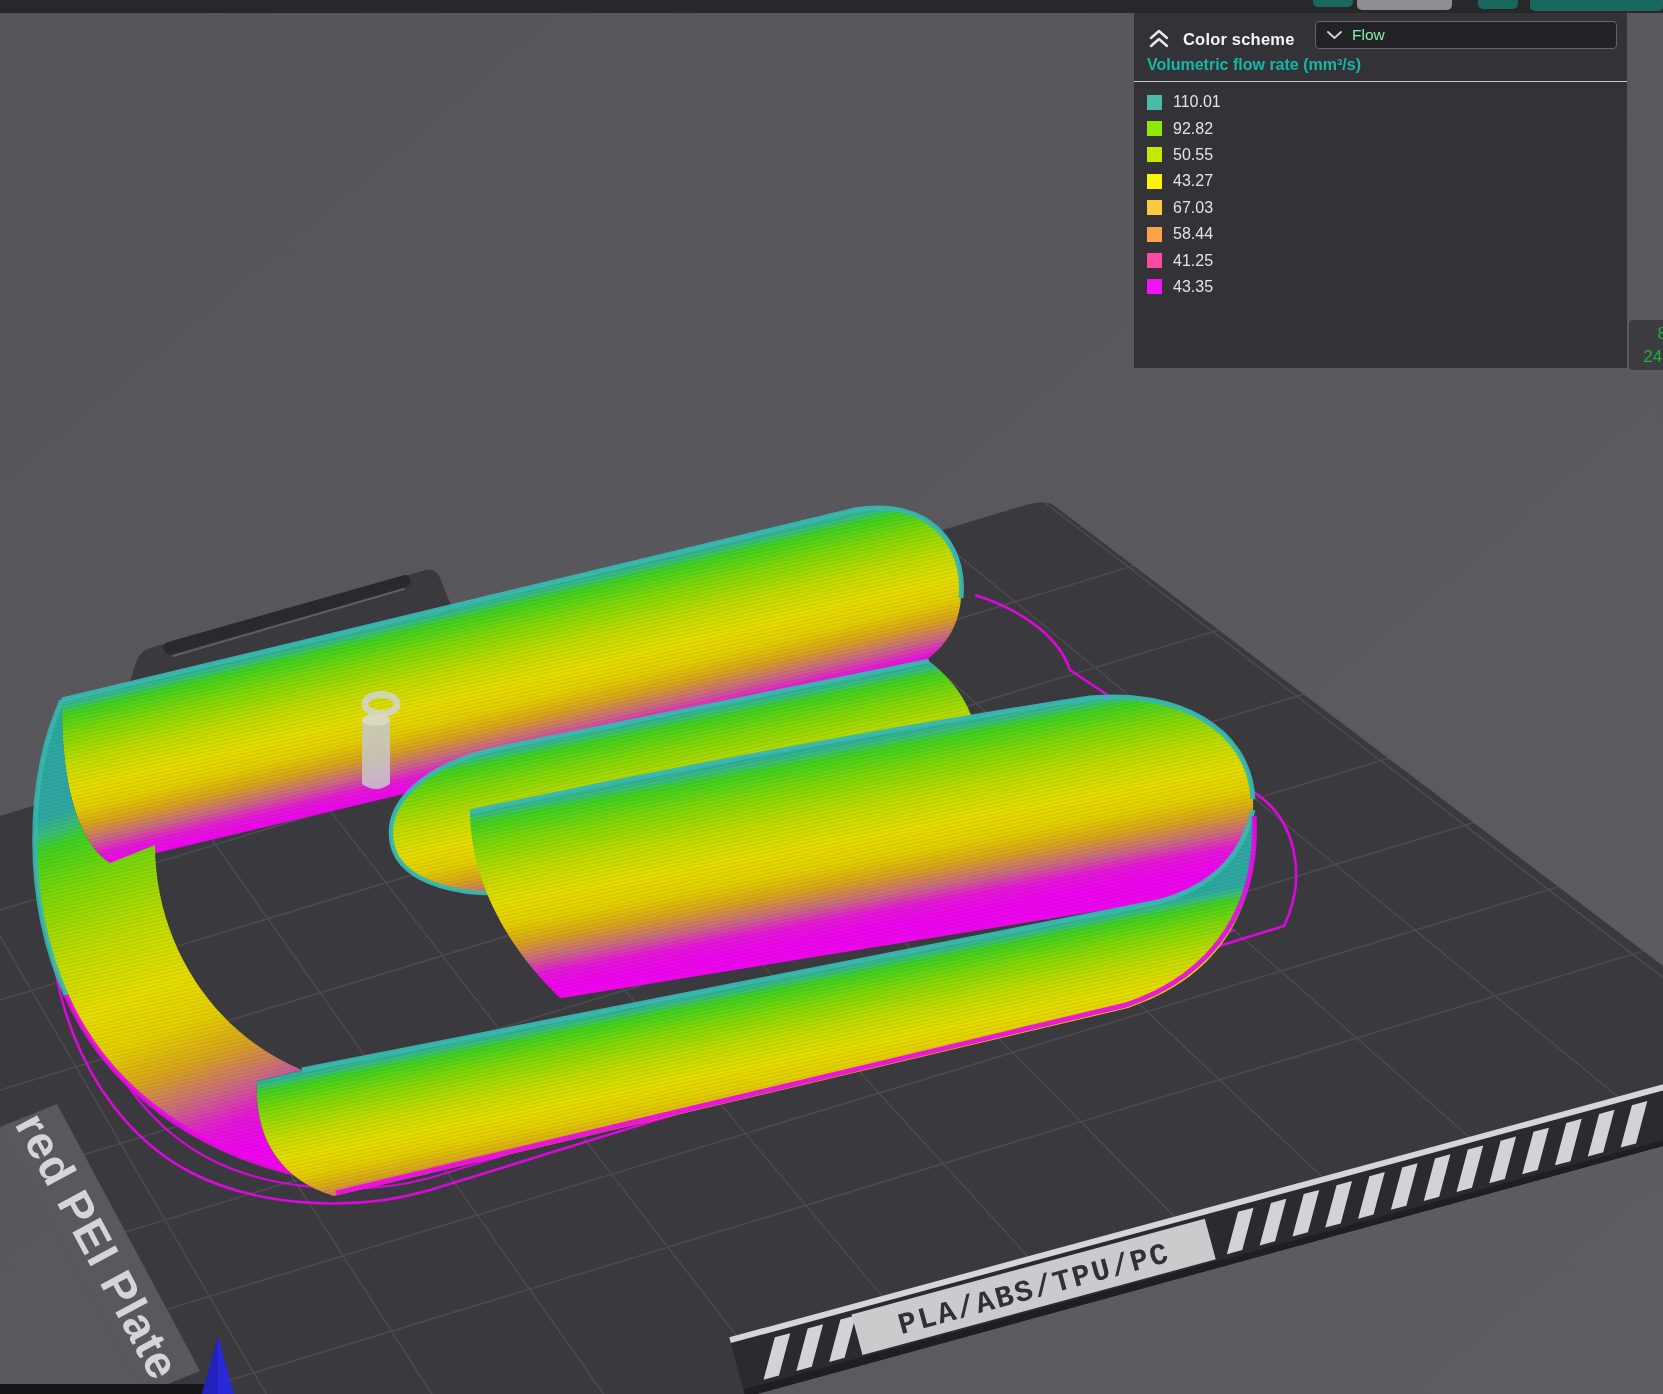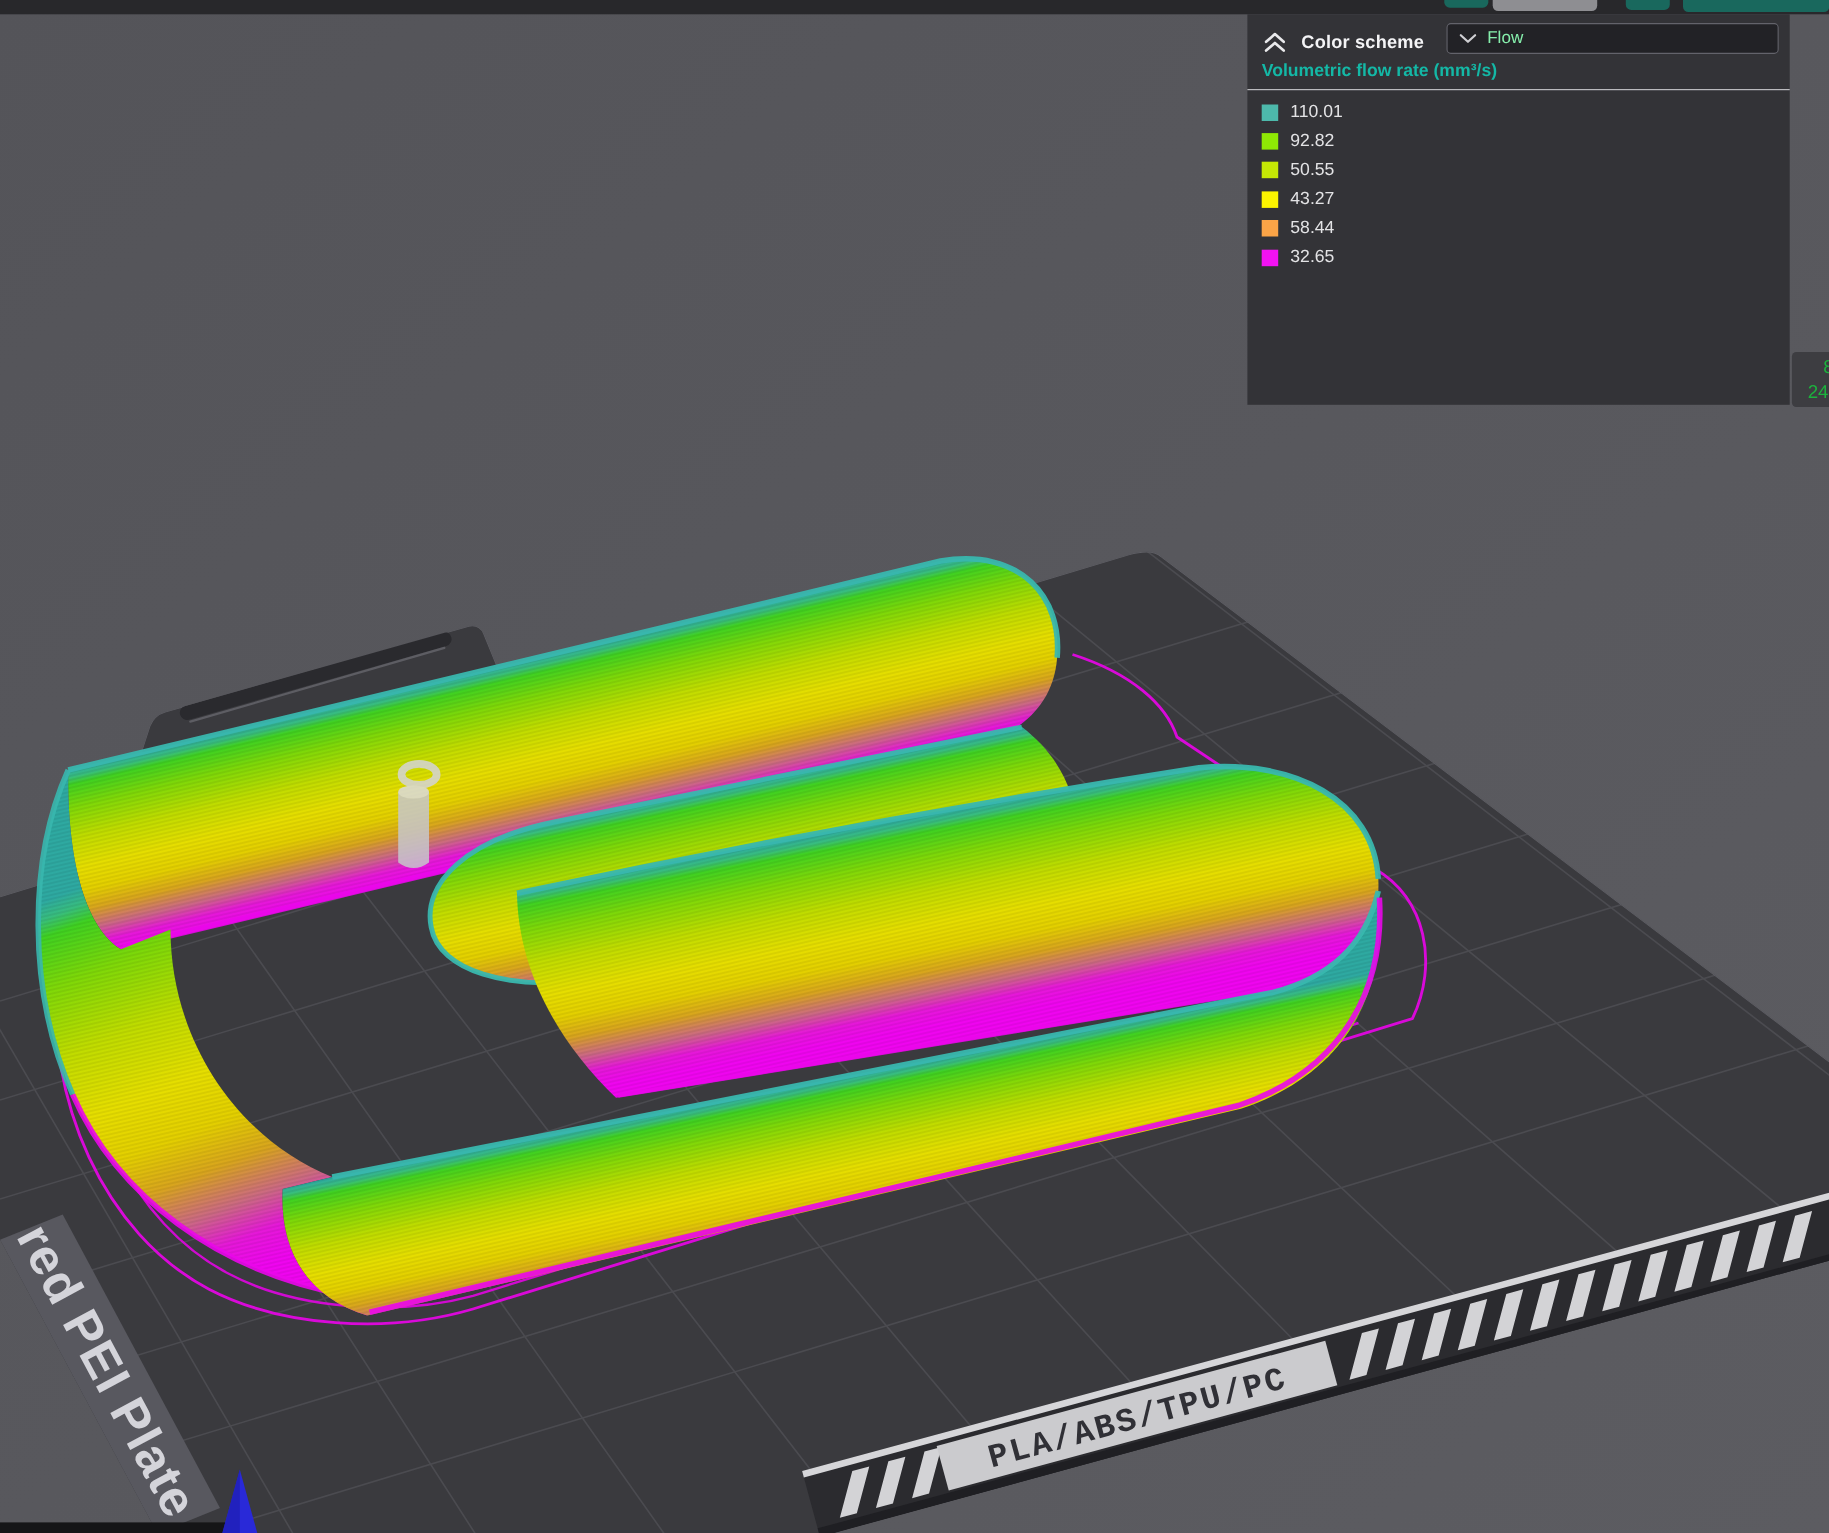--- a/index.html
+++ b/index.html
@@ -202,26 +202,34 @@
         </div>
         <div class="legend-row">
           <span class="swatch" style="background: rgb(197, 232, 5);"></span>
           <span class="legend-val">50.55</span>
         </div>
         <div class="legend-row">
           <span class="swatch" style="background: rgb(252, 244, 0);"></span>
           <span class="legend-val">43.27</span>
         </div>
         <div class="legend-row">
+          <span class="swatch" style="background: rgb(252, 201, 63);"></span>
+          <span class="legend-val">67.03</span>
+        </div>
+        <div class="legend-row">
           <span class="swatch" style="background: rgb(251, 164, 71);"></span>
           <span class="legend-val">58.44</span>
         </div>
         <div class="legend-row">
+          <span class="swatch" style="background: rgb(250, 75, 160);"></span>
+          <span class="legend-val">41.25</span>
+        </div>
+        <div class="legend-row">
           <span class="swatch" style="background: rgb(242, 18, 242);"></span>
-          <span class="legend-val">32.65</span>
+          <span class="legend-val">43.35</span>
         </div>
       </div>
 </div>
 
 <div class="layerbox" style="color: rgb(28, 178, 61); background: rgb(61, 61, 65);">
   <div>8</div>
   <div>24.</div>
 </div>
 
 </div>

